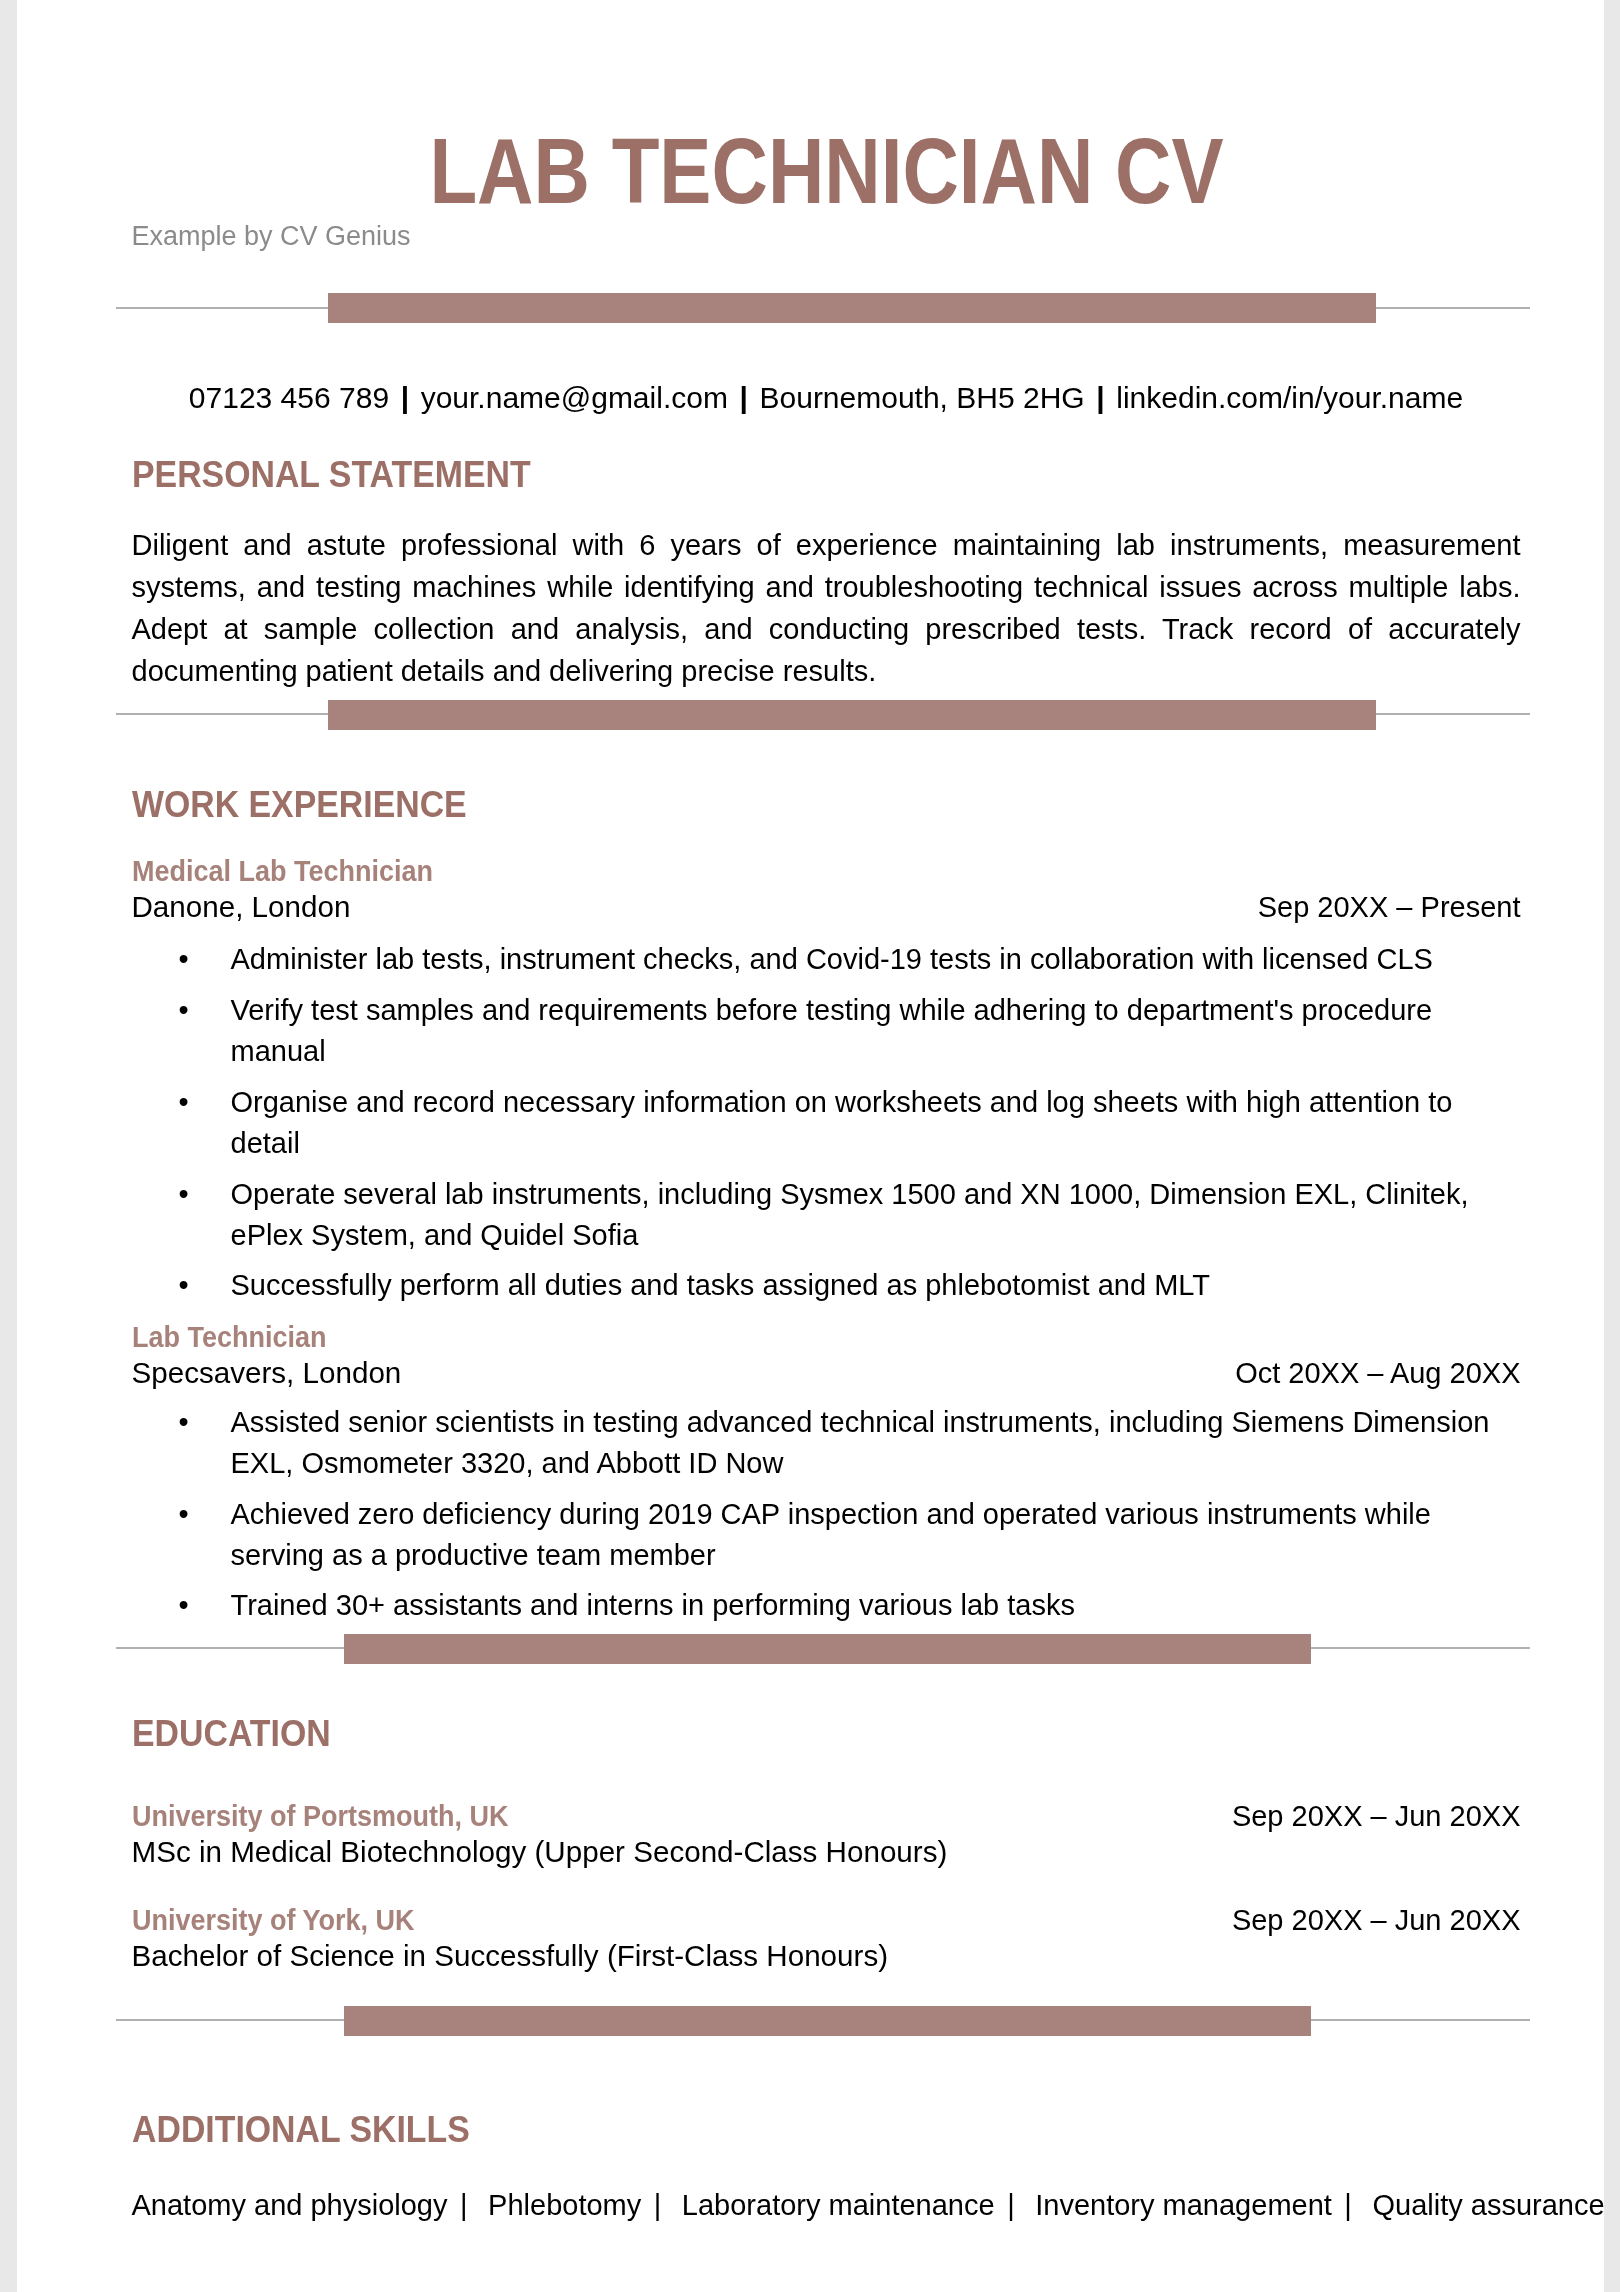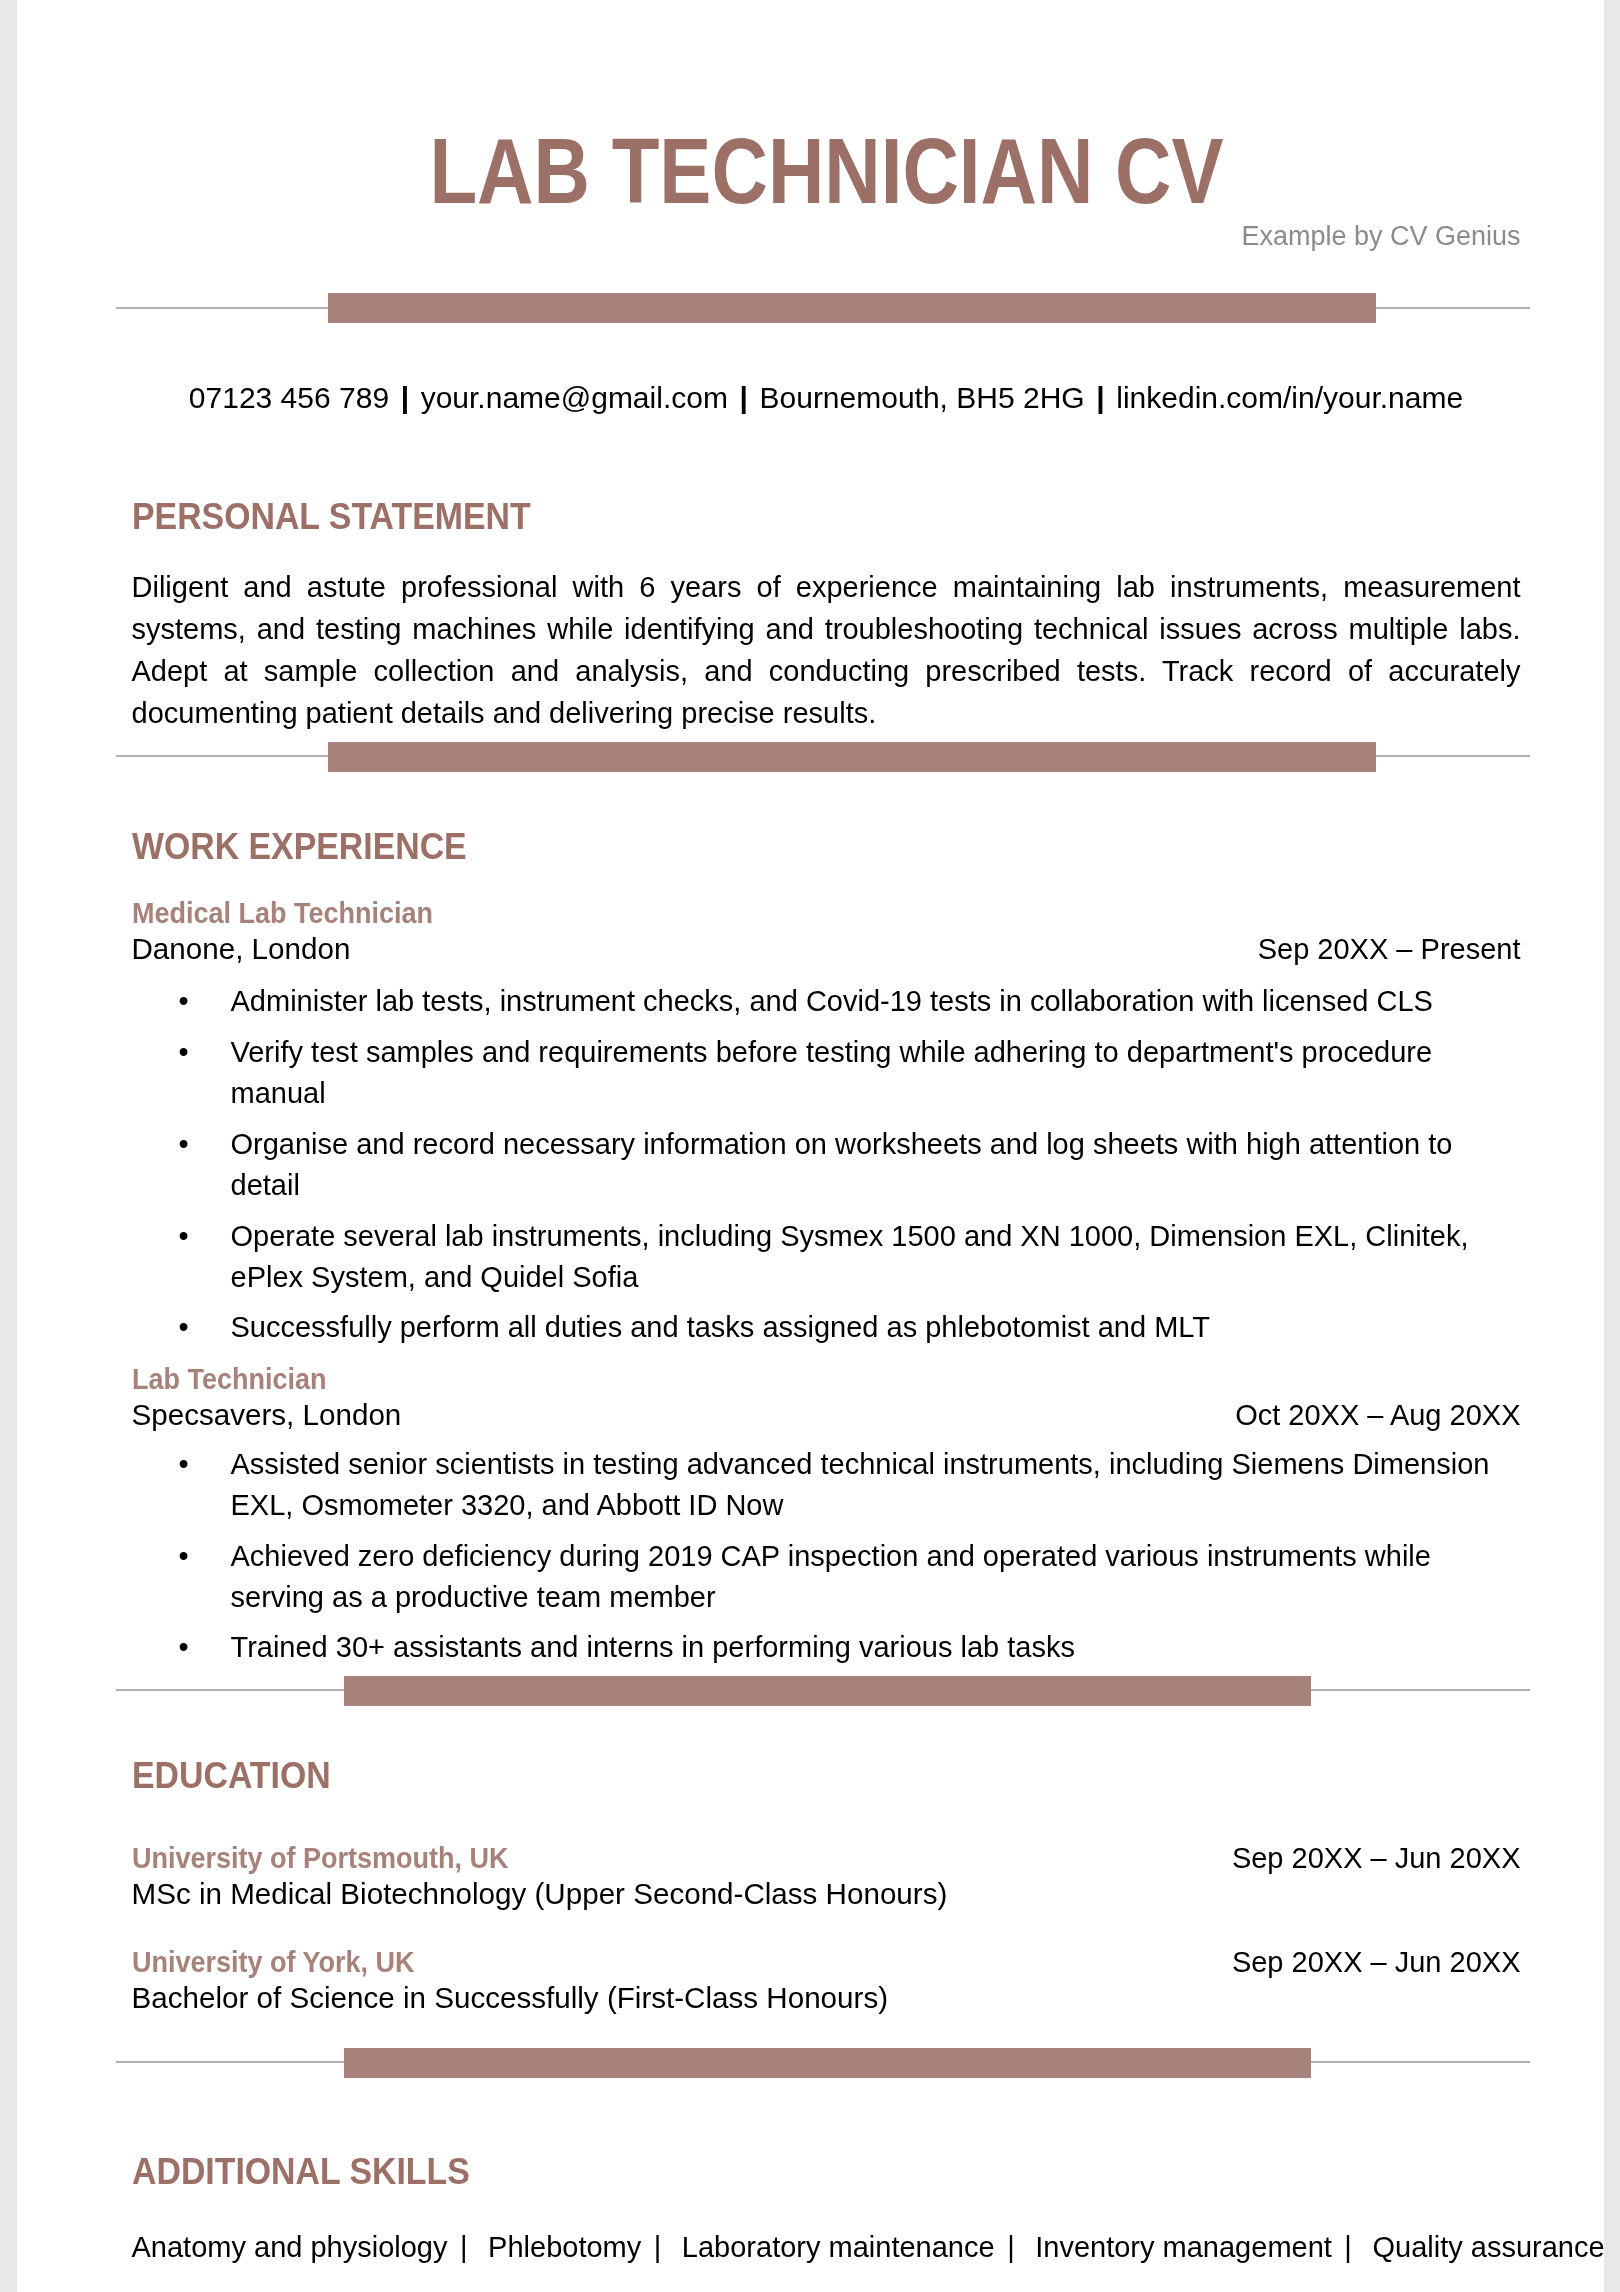--- a/index.html
+++ b/index.html
@@ -26,21 +26,21 @@
     font-weight: 700;
     text-align: center;
     color: var(--accent, #9c7067);
     transform: scaleX(0.84);
     white-space: nowrap;
   }
   .subtitle {
     margin-top: 5.4px;
     font-size: 27px;
     line-height: 1.0;
-    text-align: right;
+    text-align: left;
     color: var(--subtitle-gray, #8b8b8b);
   }
 
   
   .divider { position: relative; height: 30px; }
   .divider .rule {
     position: absolute; left: -16px; right: -9.9px; top: 50%;
     height: 2.7px; margin-top: -1.8px;
     background: var(--rule, #b1b1b1);
   }
@@ -70,21 +70,21 @@
     display: inline-block;
     margin: 0;
     font-size: 36px;
     line-height: 36px;
     font-weight: 700;
     color: var(--accent, #9c7067);
     transform: scaleX(0.94);
     transform-origin: left center;
     white-space: nowrap;
   }
-  .sec-ps     { margin-top: 81px; }
+  .sec-ps     { margin-top: 39px; }
   .sec-we     { margin-top: 57px; }
   .sec-edu    { margin-top: 52px; }
   .sec-skills { margin-top: 76px; }
 
   p.statement {
     margin: 30px 0 0;
     text-align: justify;
     line-height: 42px;
   }
 

